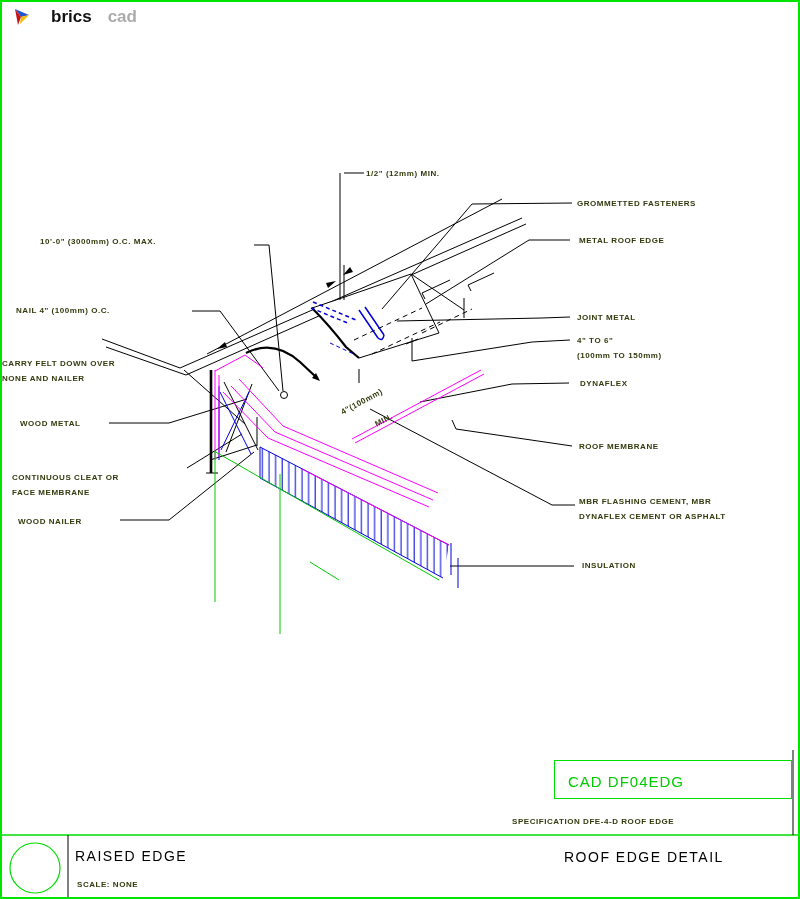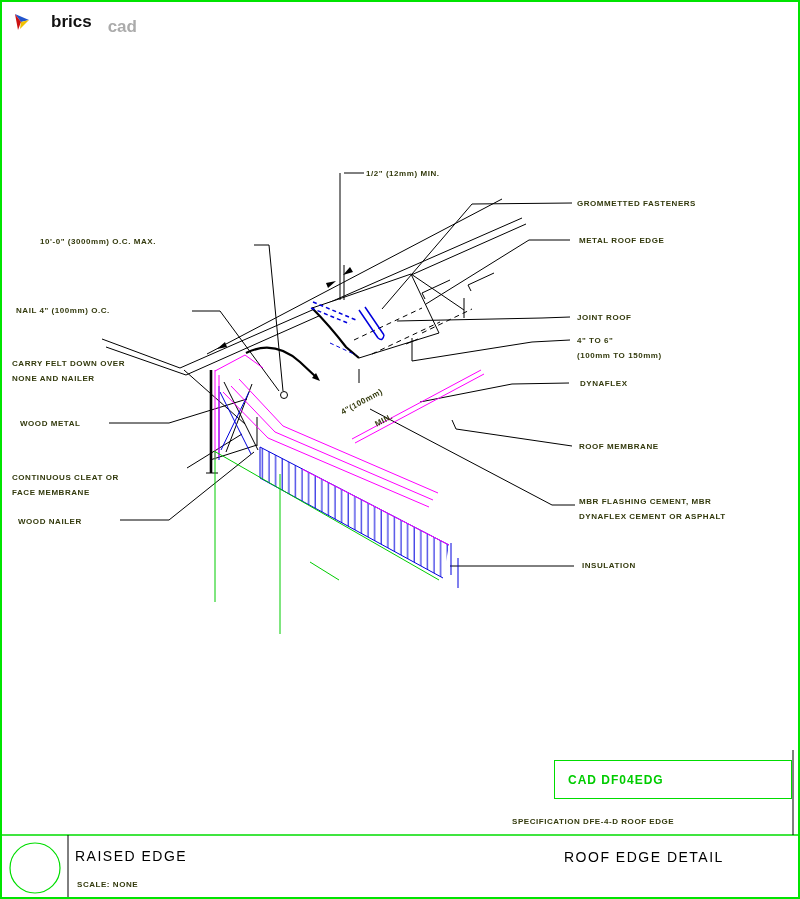--- a/index.html
+++ b/index.html
@@ -5,25 +5,25 @@
   html,body{margin:0;padding:0;background:#fff;}
   #sheet{position:relative;width:800px;height:899px;background:#fff;
          border:2px solid #00e400;box-sizing:border-box;overflow:hidden;
          font-family:"Liberation Sans",sans-serif;}
   #draw{position:absolute;left:0;top:0;}
   .lbl{position:absolute;font-size:8px;font-weight:bold;letter-spacing:.55px;
        color:#333a0d;white-space:nowrap;line-height:15px;}
   .lbl.rot{transform-origin:0 0;}
   .logo{position:absolute;left:12px;top:5px;display:flex;align-items:center;gap:20px;}
   .logo .black{font-size:17px;font-weight:bold;color:#111;letter-spacing:0;}
-  .logo .gray{font-size:17px;font-weight:bold;color:#ababab;margin-top:10px;}
+  .logo .gray{font-size:17px;font-weight:bold;color:#ababab;}
   .stampbox{position:absolute;left:552px;top:758px;width:238px;height:39px;
             border:1px solid #00dd00;box-sizing:border-box;}
-  .stamptext{position:absolute;left:13px;top:12px;font-size:12px;letter-spacing:1px;
-             color:#00cc00;font-weight:bold;}
+  .stamptext{position:absolute;left:13px;top:12px;font-size:15px;letter-spacing:1px;
+             color:#00cc00;font-weight:normal;}
   .spec{position:absolute;left:510px;top:812px;}
   .tb-title{position:absolute;font-size:14px;letter-spacing:1.5px;color:#000;white-space:nowrap;}
 </style>
 </head>
 <body>
 
 <div id="sheet">
 
   <div class="logo">
     <svg width="17" height="19" viewBox="0 0 17 19">
@@ -147,34 +147,34 @@
       <circle cx="33" cy="866" r="25" fill="none" stroke="#00dd00" stroke-width="1.2"></circle>
       <path d="M66,833 V899" stroke="#000" stroke-width="1" fill="none"></path>
       <path d="M791,748 V833" stroke="#000" stroke-width="1" fill="none"></path>
     </g>
   </svg>
 
   <div class="lbl" style="left:364px;top:164px">1/2" (12mm) MIN.</div>
 
   <div class="lbl" style="left:38px;top:232px">10'-0" (3000mm) O.C. MAX.</div>
   <div class="lbl" style="left:14px;top:301px">NAIL 4" (100mm) O.C.</div>
-  <div class="lbl" style="left:10px;top:354px">
+  <div class="lbl" style="left:0;top:354px">
     <span>CARRY FELT DOWN OVER</span><br>
     <span>NONE AND NAILER</span>
   </div>
   <div class="lbl" style="left:18px;top:414px">WOOD METAL</div>
   <div class="lbl" style="left:10px;top:468px">
     <span>CONTINUOUS CLEAT OR</span><br>
     <span>FACE MEMBRANE</span>
   </div>
   <div class="lbl" style="left:16px;top:512px">WOOD NAILER</div>
 
   <div class="lbl" style="left:575px;top:194px">GROMMETTED FASTENERS</div>
   <div class="lbl" style="left:577px;top:231px">METAL ROOF EDGE</div>
-  <div class="lbl" style="left:575px;top:308px">JOINT ROOF</div>
+  <div class="lbl" style="left:575px;top:308px">JOINT METAL</div>
   <div class="lbl" style="left:575px;top:331px">
     <span>4" TO 6"</span><br>
     <span>(100mm TO 150mm)</span>
   </div>
   <div class="lbl" style="left:578px;top:374px">DYNAFLEX</div>
   <div class="lbl" style="left:577px;top:437px">ROOF MEMBRANE</div>
   <div class="lbl" style="left:577px;top:492px">
     <span>MBR FLASHING CEMENT, MBR</span><br>
     <span>DYNAFLEX CEMENT OR ASPHALT</span>
   </div>

